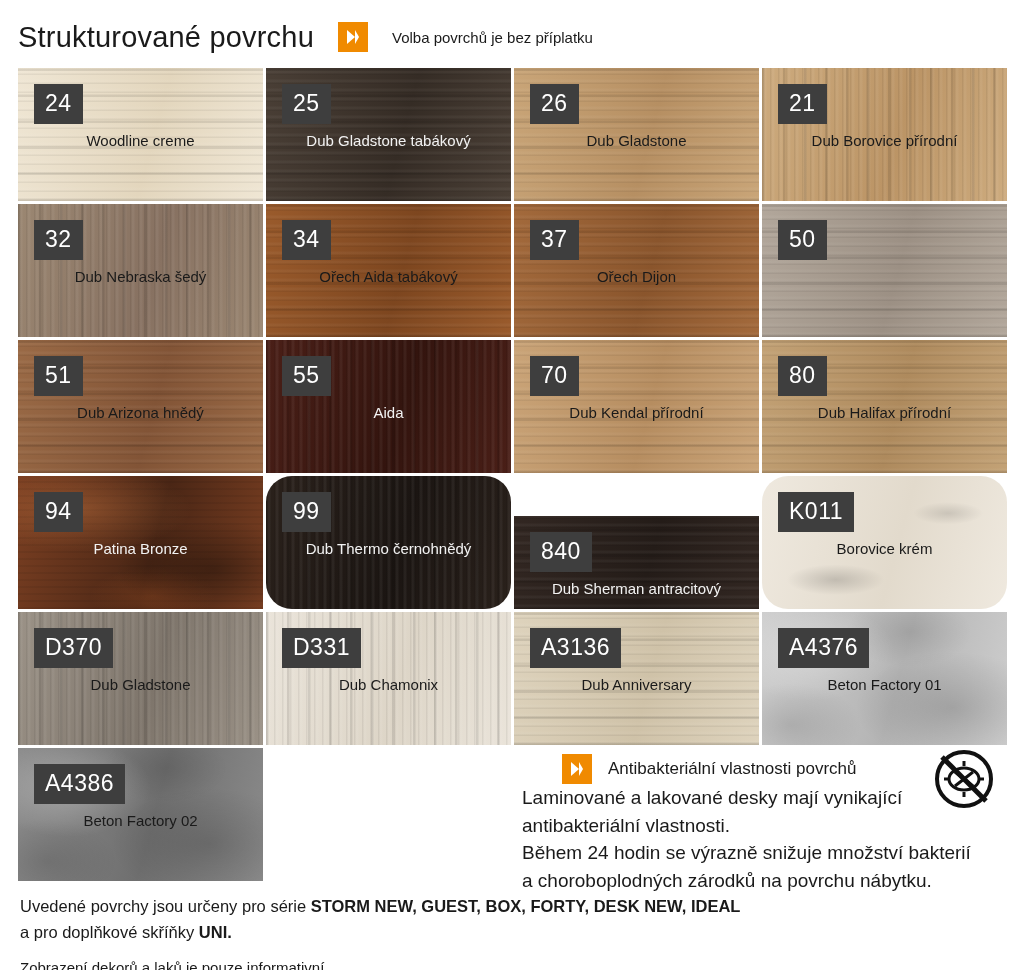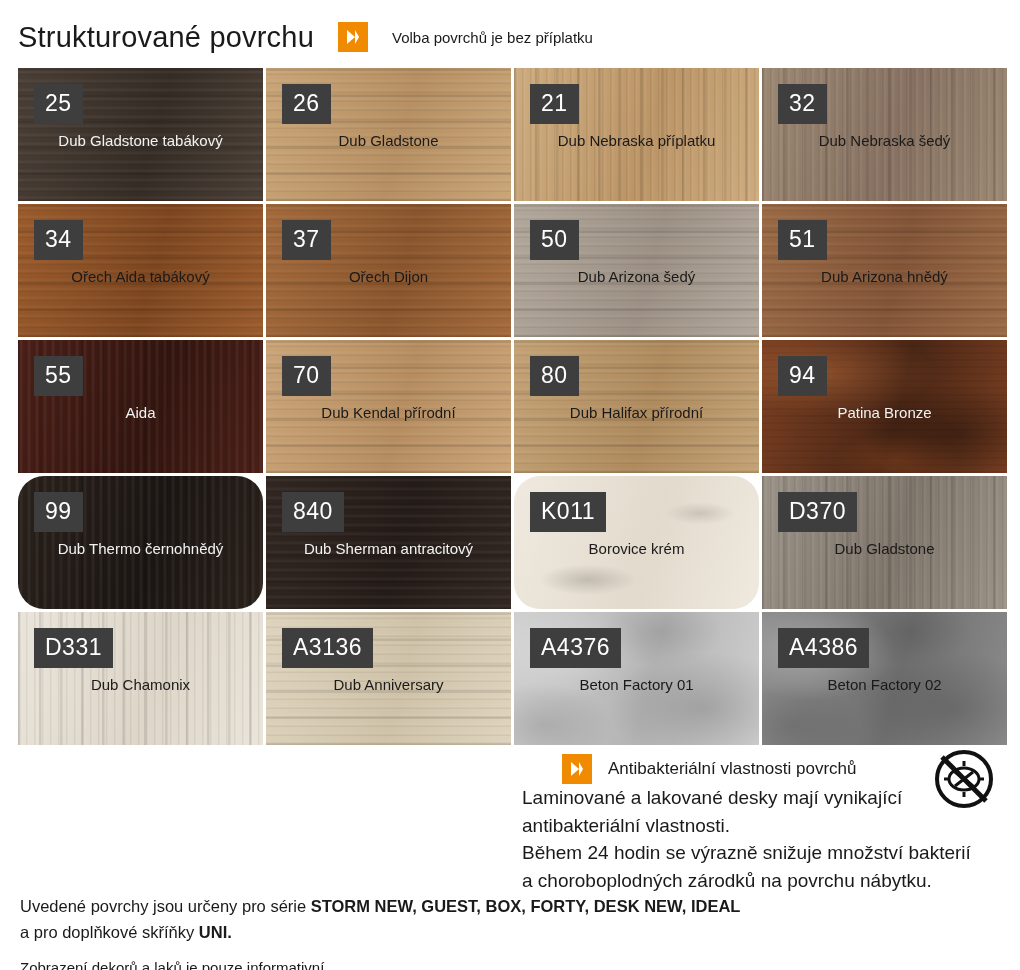--- a/index.html
+++ b/index.html
@@ -194,54 +194,58 @@
       <svg width="18" height="18" viewBox="0 0 18 18" aria-hidden="true">
         <polygon points="3,2 11,9 3,16" fill="#ffffff"></polygon>
         <polygon points="11,2 15,9 11,16" fill="#ffffff"></polygon>
       </svg>
     </div>
     <div class="header-note">Volba povrchů je bez příplatku</div>
   </div>
 
   <div class="grid" id="grid">
 
+  <div class="swatch light" style="background: linear-gradient(105deg, rgb(239, 230, 212) 0%, rgb(227, 214, 189) 55%, rgb(239, 230, 212) 100%);">
+        <div class="grain horiz"></div>
+        <div class="code">24</div>
+        <div class="name">Woodline creme</div>
+      </div>
       <div class="swatch dark" style="background: linear-gradient(105deg, rgb(74, 63, 54) 0%, rgb(53, 44, 37) 55%, rgb(74, 63, 54) 100%);">
         <div class="grain horiz"></div>
         <div class="code">25</div>
         <div class="name">Dub Gladstone tabákový</div>
       </div>
       <div class="swatch light" style="background: linear-gradient(105deg, rgb(201, 165, 120) 0%, rgb(182, 143, 98) 55%, rgb(201, 165, 120) 100%);">
         <div class="grain horiz"></div>
         <div class="code">26</div>
         <div class="name">Dub Gladstone</div>
       </div>
       <div class="swatch light" style="background: linear-gradient(105deg, rgb(205, 171, 126) 0%, rgb(187, 148, 101) 55%, rgb(205, 171, 126) 100%);">
         <div class="grain vert"></div>
         <div class="code">21</div>
-        <div class="name">Dub Nebraska příplatku</div>
+        <div class="name">Dub Borovice přírodní</div>
       </div>
       <div class="swatch light" style="background: linear-gradient(105deg, rgb(155, 135, 114) 0%, rgb(135, 113, 97) 55%, rgb(155, 135, 114) 100%);">
         <div class="grain vert"></div>
         <div class="code">32</div>
         <div class="name">Dub Nebraska šedý</div>
       </div>
       <div class="swatch light" style="background: linear-gradient(105deg, rgb(154, 91, 44) 0%, rgb(125, 70, 31) 55%, rgb(154, 91, 44) 100%);">
         <div class="grain horiz"></div>
         <div class="code">34</div>
         <div class="name">Ořech Aida tabákový</div>
       </div>
       <div class="swatch light" style="background: linear-gradient(105deg, rgb(163, 106, 60) 0%, rgb(138, 85, 44) 55%, rgb(163, 106, 60) 100%);">
         <div class="grain horiz"></div>
         <div class="code">37</div>
         <div class="name">Ořech Dijon</div>
       </div>
       <div class="swatch light" style="background: linear-gradient(105deg, rgb(178, 167, 155) 0%, rgb(156, 144, 132) 55%, rgb(178, 167, 155) 100%);">
         <div class="grain horiz"></div>
         <div class="code">50</div>
-        <div class="name">Dub Arizona šedý</div>
       </div>
       <div class="swatch light" style="background: linear-gradient(105deg, rgb(154, 106, 70) 0%, rgb(130, 84, 54) 55%, rgb(154, 106, 70) 100%);">
         <div class="grain horiz"></div>
         <div class="code">51</div>
         <div class="name">Dub Arizona hnědý</div>
       </div>
       <div class="swatch dark" style="background: linear-gradient(105deg, rgb(74, 31, 23) 0%, rgb(51, 20, 14) 55%, rgb(74, 31, 23) 100%);">
         <div class="grain vert"></div>
         <div class="code">55</div>
         <div class="name">Aida</div>
@@ -259,21 +263,21 @@
       <div class="swatch dark" style="background: linear-gradient(105deg, rgb(122, 63, 34) 0%, rgb(74, 38, 21) 55%, rgb(122, 63, 34) 100%);">
         <div class="grain rust"></div>
         <div class="code">94</div>
         <div class="name">Patina Bronze</div>
       </div>
       <div class="swatch dark" style="background: linear-gradient(105deg, rgb(42, 33, 27) 0%, rgb(27, 21, 18) 55%, rgb(42, 33, 27) 100%); border-radius: 26px;">
         <div class="grain vert"></div>
         <div class="code">99</div>
         <div class="name">Dub Thermo černohnědý</div>
       </div>
-      <div class="swatch dark" style="background: linear-gradient(105deg, rgb(50, 39, 34) 0%, rgb(36, 28, 24) 55%, rgb(50, 39, 34) 100%);">
+      <div class="swatch dark" style="background: linear-gradient(105deg, rgb(50, 39, 34) 0%, rgb(36, 28, 24) 55%, rgb(50, 39, 34) 100%); margin-top: 40px;">
         <div class="grain horiz"></div>
         <div class="code">840</div>
         <div class="name">Dub Sherman antracitový</div>
       </div>
       <div class="swatch light" style="background: linear-gradient(105deg, rgb(239, 233, 223) 0%, rgb(226, 218, 204) 55%, rgb(239, 233, 223) 100%); border-radius: 26px;">
         <div class="grain knot"></div>
         <div class="code">K011</div>
         <div class="name">Borovice krém</div>
       </div>
       <div class="swatch light" style="background: linear-gradient(105deg, rgb(155, 146, 135) 0%, rgb(126, 117, 107) 55%, rgb(155, 146, 135) 100%);">

